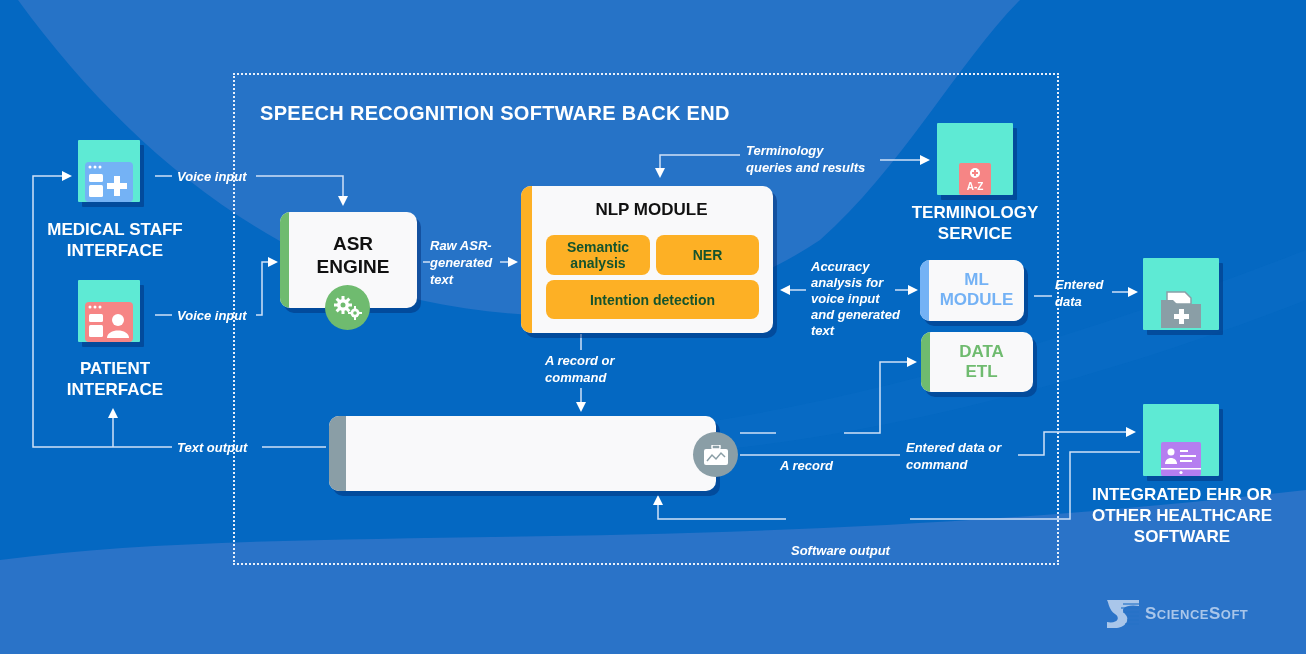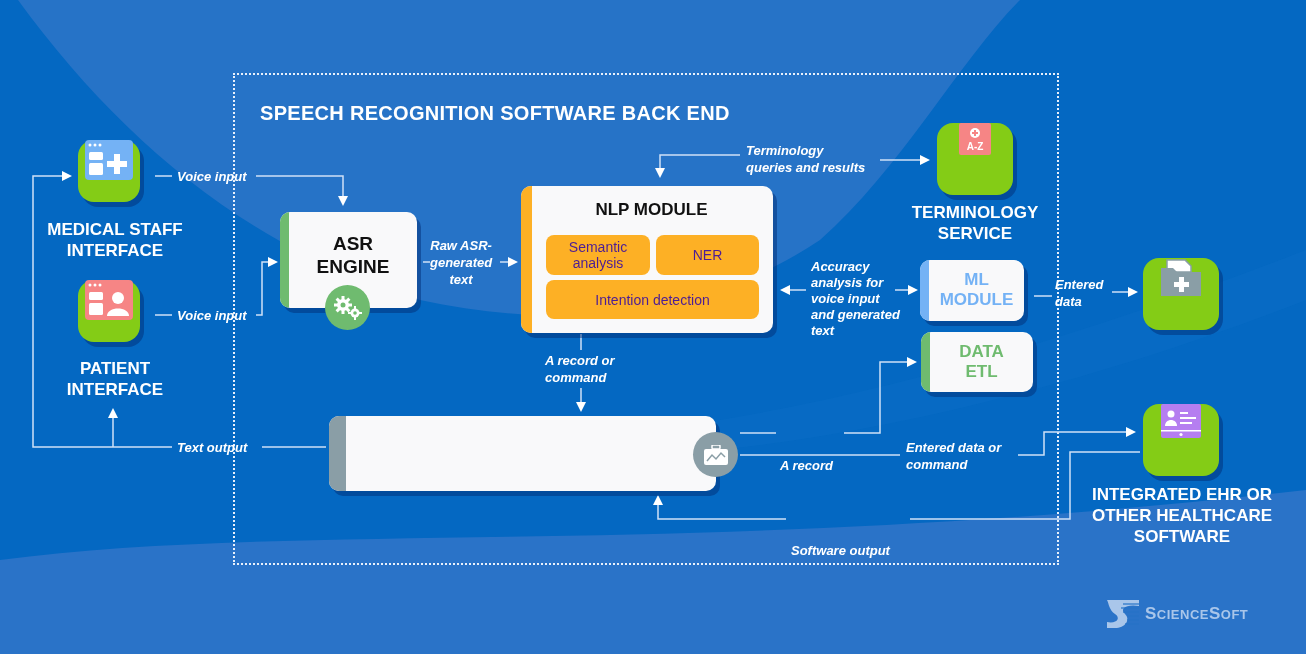--- a/index.html
+++ b/index.html
@@ -4,26 +4,26 @@
 <style>
   html, body { margin:0; padding:0; }
   body { width:1306px; height:654px; overflow:hidden; font-family:"Liberation Sans", sans-serif; }
   #stage { position:relative; width:1306px; height:654px; background:#0468c2; overflow:hidden; }
   .bgsvg { position:absolute; left:0; top:0; }
   .abs { position:absolute; }
   .wires { position:absolute; left:0; top:0; }
   .frame { position:absolute; left:233px; top:73px; width:826px; height:492px; border:2px dotted #e8f0fb; box-sizing:border-box; }
   .frame-title { position:absolute; left:260px; top:102px; color:#fff; font-weight:bold; font-size:20px; letter-spacing:0.3px; white-space:nowrap; }
   .lbl { position:absolute; color:#fff; font-style:italic; font-weight:bold; font-size:13px; line-height:17px; white-space:nowrap; }
-  .iconbox { position:absolute; width:62px; height:62px; background:#84cc16; border-radius:16px; box-shadow:4px 5px 0 rgba(0,40,110,0.45); display:flex; align-items:flex-start; justify-content:center; }
+  .iconbox { position:absolute; width:62px; height:62px; background:#5eead4; border-radius:1px; box-shadow:4px 5px 0 rgba(0,40,110,0.45); display:flex; align-items:flex-end; justify-content:center; }
   .extlabel { position:absolute; color:#fff; font-weight:bold; font-size:17px; line-height:21px; text-align:center; white-space:nowrap; }
   .card { position:absolute; background:#f9f9fa; border-radius:10px; box-shadow:4px 5px 0 rgba(0,40,110,0.45); overflow:hidden; }
   .card .bar { position:absolute; left:0; top:0; bottom:0; width:9px; }
   .card .ttl { position:absolute; left:9px; right:0; text-align:center; font-weight:bold; color:#111; }
-  .chip { position:absolute; background:#fdb025; border-radius:8px; color:#4c1d95; font-weight:normal; font-size:14px; line-height:16px; display:flex; align-items:center; justify-content:center; text-align:center; }
+  .chip { position:absolute; background:#fdb025; border-radius:8px; color:#14532d; font-weight:bold; font-size:14px; line-height:16px; display:flex; align-items:center; justify-content:center; text-align:center; }
   .logo { position:absolute; left:1107px; top:598px; display:flex; align-items:center; gap:6px; }
   .logo-text { color:#a9c6ea; font-weight:bold; font-size:17px; letter-spacing:0.5px; }
   .logo-text .sm { font-size:13px; }
 </style>
 </head>
 <body>
 
 <div id="stage">
 
   <svg class="bgsvg" width="1306" height="654">
@@ -74,21 +74,21 @@
       <path d="M786,519 L658,519 L658,497" marker-end="url(#ah)"></path>
 
       <path d="M326,447 L262,447"></path>
       <path d="M172,447 L33,447 L33,176 L70,176" marker-end="url(#ah)"></path>
       <path d="M113,447 L113,410" marker-end="url(#ah)"></path>
     </g>
   </svg>
 
   <div class="lbl" style="left:177px;top:168px;">Voice input</div>
   <div class="lbl" style="left:177px;top:307px;">Voice input</div>
-  <div class="lbl" style="left:430px;top:237px;text-align:center;">
+  <div class="lbl" style="left:430px;top:237px;">
     <div>Raw ASR-</div>
     <div>generated</div>
     <div>text</div>
   </div>
   <div class="lbl" style="left:746px;top:142px;">
     <div>Terminology</div>
     <div>queries and results</div>
   </div>
   <div class="lbl" style="left:811px;top:259px;line-height:16px;">
     <div>Accuracy</div>

